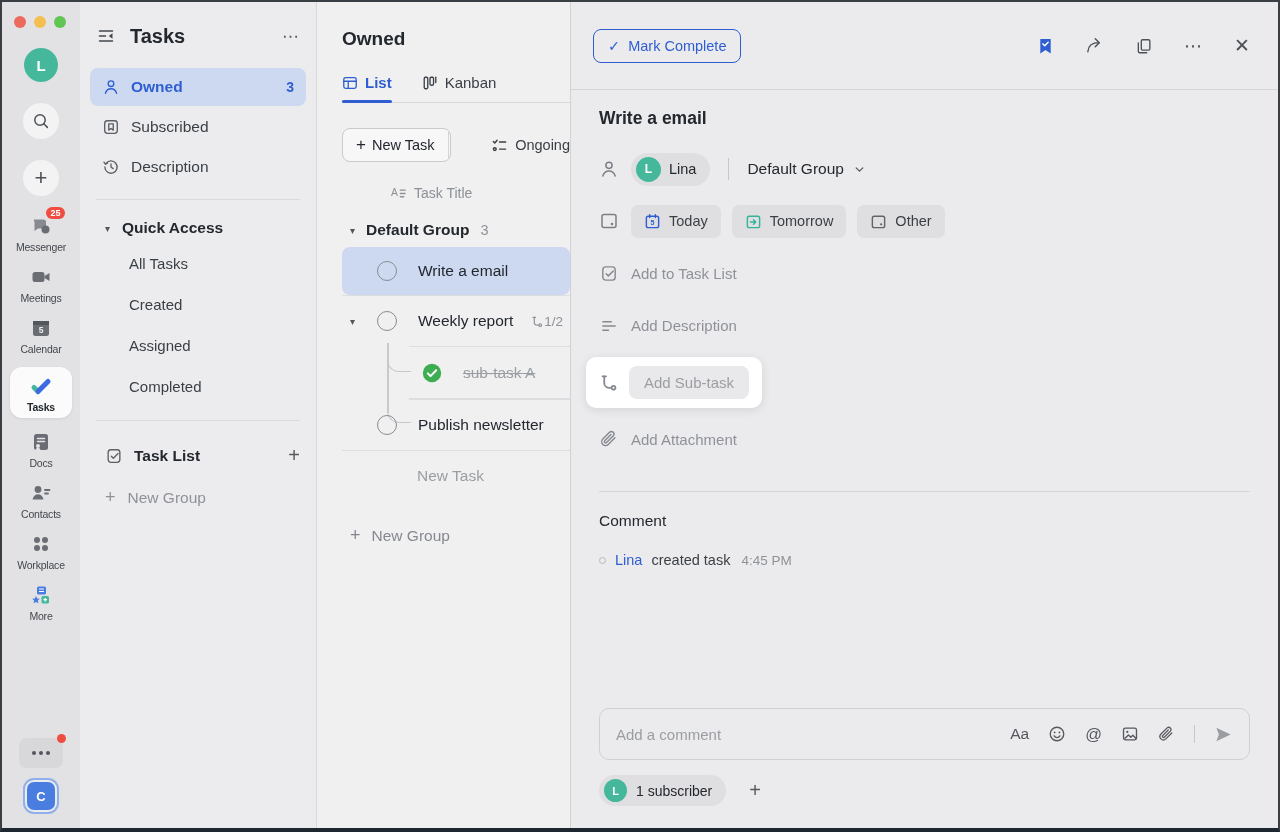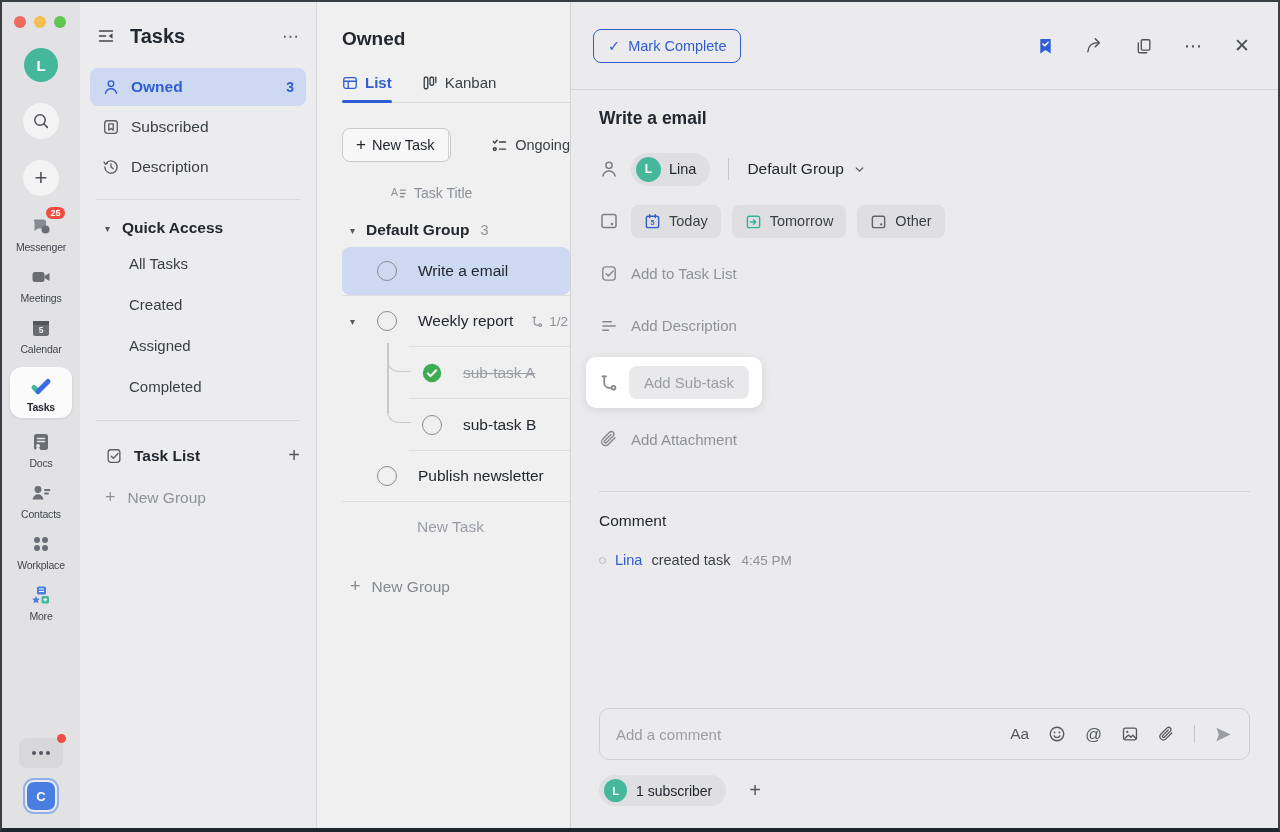--- a/index.html
+++ b/index.html
@@ -81,21 +81,21 @@
   .newtask-btn .drop{display:flex;align-items:center;padding:0 10px;border-left:1px solid #d4d4d6;border-right:none;border-top:none;border-bottom:none;background:none;color:#55585e;cursor:pointer}
   .lp-filter{display:flex;align-items:center;gap:7px;margin-left:40px;font-size:14.5px;color:var(--ink2);cursor:pointer}
   .lp-colheader{display:flex;align-items:center;gap:7px;margin:22px 0 0 73px;font-size:14px;color:#8b9096;cursor:pointer}
   .group-row{display:flex;align-items:center;gap:11px;margin:20px 0 8px 33px;font-size:15.5px;font-weight:700;cursor:pointer}
   .group-row .gcount{font-weight:400;color:var(--gray);font-size:14.5px}
   .trow{display:flex;align-items:center;height:50px;padding-left:60px;font-size:15.5px;color:var(--ink);position:relative;cursor:pointer}
   .trow.selected{background:var(--accent-bg);border-radius:8px;margin-left:25px;padding-left:35px;height:48px}
   .trow .twisty{position:absolute;left:33px;font-size:10px;color:#53575d}
   .cbox{width:20px;height:20px;border-radius:50%;border:1.6px solid #878c93;flex:none;cursor:pointer}
   .ttext{margin-left:21px}
-  .subcount{display:flex;align-items:center;gap:5px;margin-left:18px;color:var(--gray);font-size:13.5px}
+  .subcount{display:flex;align-items:center;margin-left:18px;color:var(--gray);font-size:13.5px}
   .rowline{height:1px;background:#dedee0}
   .in25{margin-left:25px}.in92{margin-left:92px}
   .subtasks{position:relative}
   .subtasks .vline{position:absolute;left:70px;top:-4px;height:70px;width:1.5px;background:#c7c9cc}
   .subtasks .curve{position:absolute;left:70px;width:24px;height:16px;border-left:1.5px solid #c7c9cc;border-bottom:1.5px solid #c7c9cc;border-bottom-left-radius:12px}
   .c1{top:9px}.c2{top:60px}
   .trow.sub{padding-left:105px;height:51px}
   .done-circle{width:20px;height:20px;flex:none}
   .strike{text-decoration:line-through;color:#9a9ea3}
   .newtask-row{margin:16px 0 0 100px;font-size:15.5px;color:#9a9ea3;cursor:text}
@@ -410,24 +410,20 @@
       <div class="curve c1"></div>
       <div class="curve c2"></div>
       <div class="trow sub">
         <svg class="done-circle" viewBox="0 0 20 20">
             <circle cx="10" cy="10" r="9.2" fill="#3cae51"></circle>
             <path d="M5.8 10.4l2.7 2.7 5.7-5.9" stroke="#fff" stroke-width="2" fill="none" stroke-linecap="round" stroke-linejoin="round"></path>
           </svg>
         <span class="ttext strike">sub-task A</span>
       </div>
       <div class="rowline in92"></div>
-      <div class="trow sub">
-        <span class="cbox"></span>
-        <span class="ttext">sub-task B</span>
-      </div>
       <div class="rowline in92"></div>
     </div>
 
     <div class="trow">
       <span class="cbox"></span>
       <span class="ttext">Publish newsletter</span>
     </div>
     <div class="rowline in25"></div>
 
     <div class="newtask-row">New Task</div>

